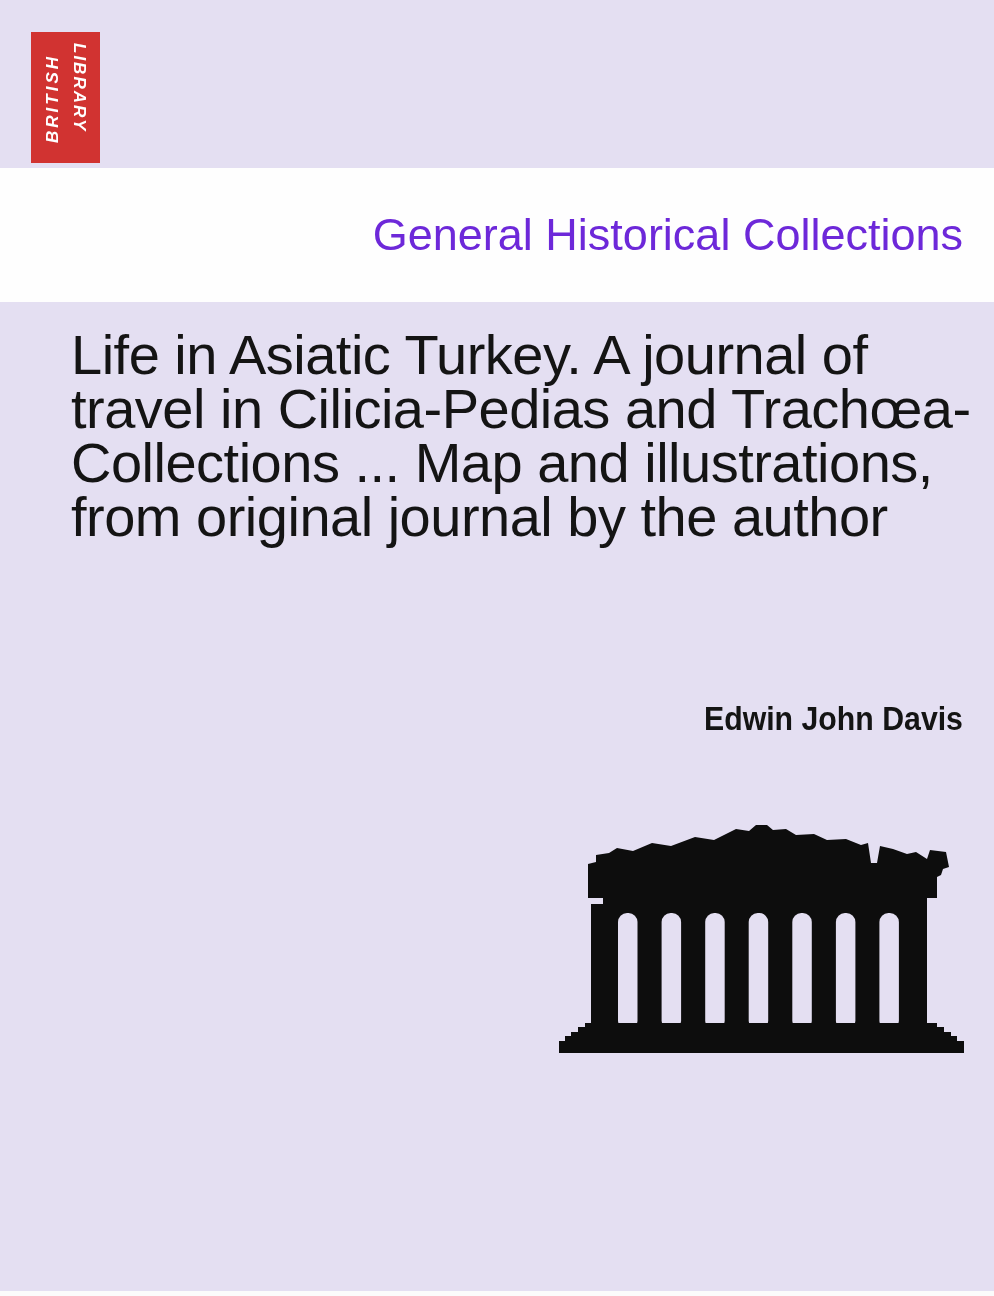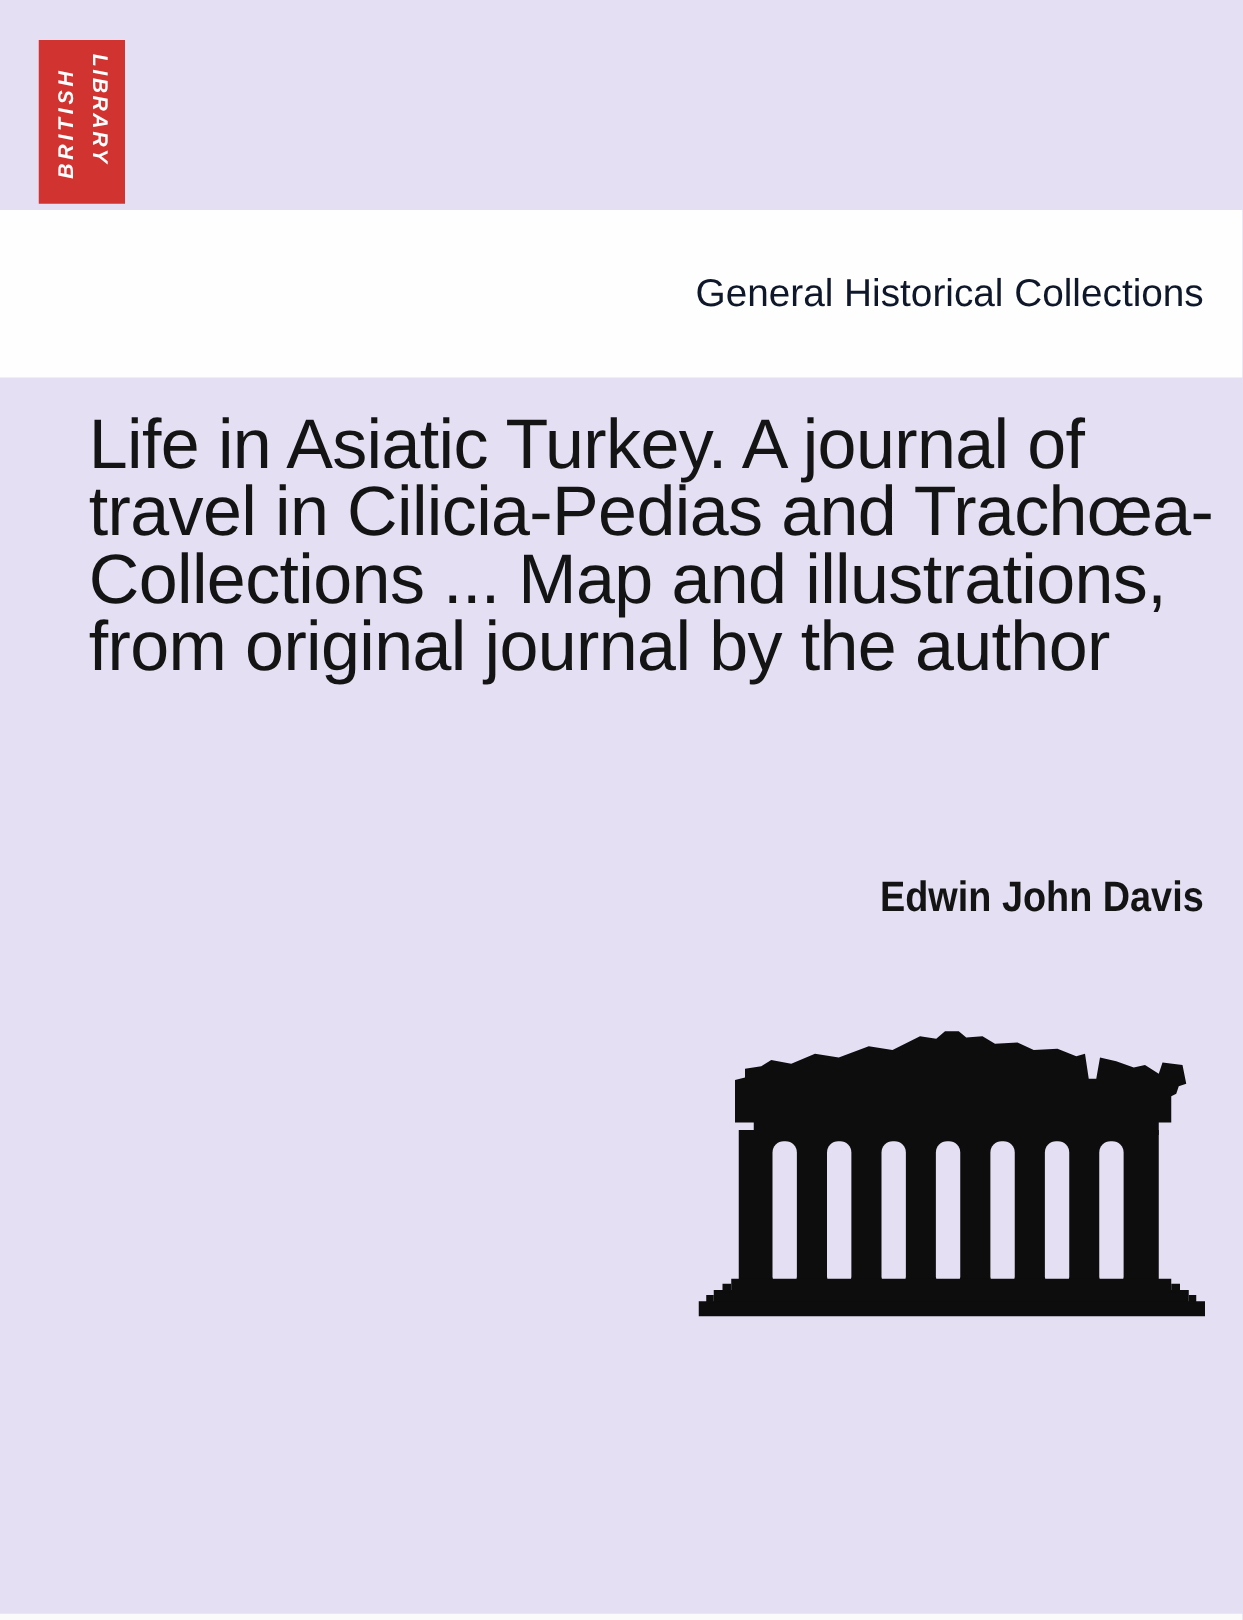--- a/index.html
+++ b/index.html
@@ -31,21 +31,21 @@
   .logo .brit{top:22px;left:11px;letter-spacing:3px;transform:rotate(180deg);}
 
   
   .banner{
     position:absolute;left:0;top:168px;width:994px;height:134px;
     background:#fefefe;
     display:flex;align-items:center;justify-content:flex-end;
     box-sizing:border-box;padding-right:31px;
   }
   .banner-text{
-    font-size:31px;color:#0f172a;letter-spacing:0px;white-space:nowrap;
+    font-size:45px;color:#6d28d9;letter-spacing:0px;white-space:nowrap;
   }
 
   
   .title{
     position:absolute;left:35px;top:328px;width:940px;
     color:#141414;
     font-size:56px;line-height:54px;letter-spacing:-0.5px;margin-left:36px;
   }
   .title .tl{white-space:nowrap;}
 

